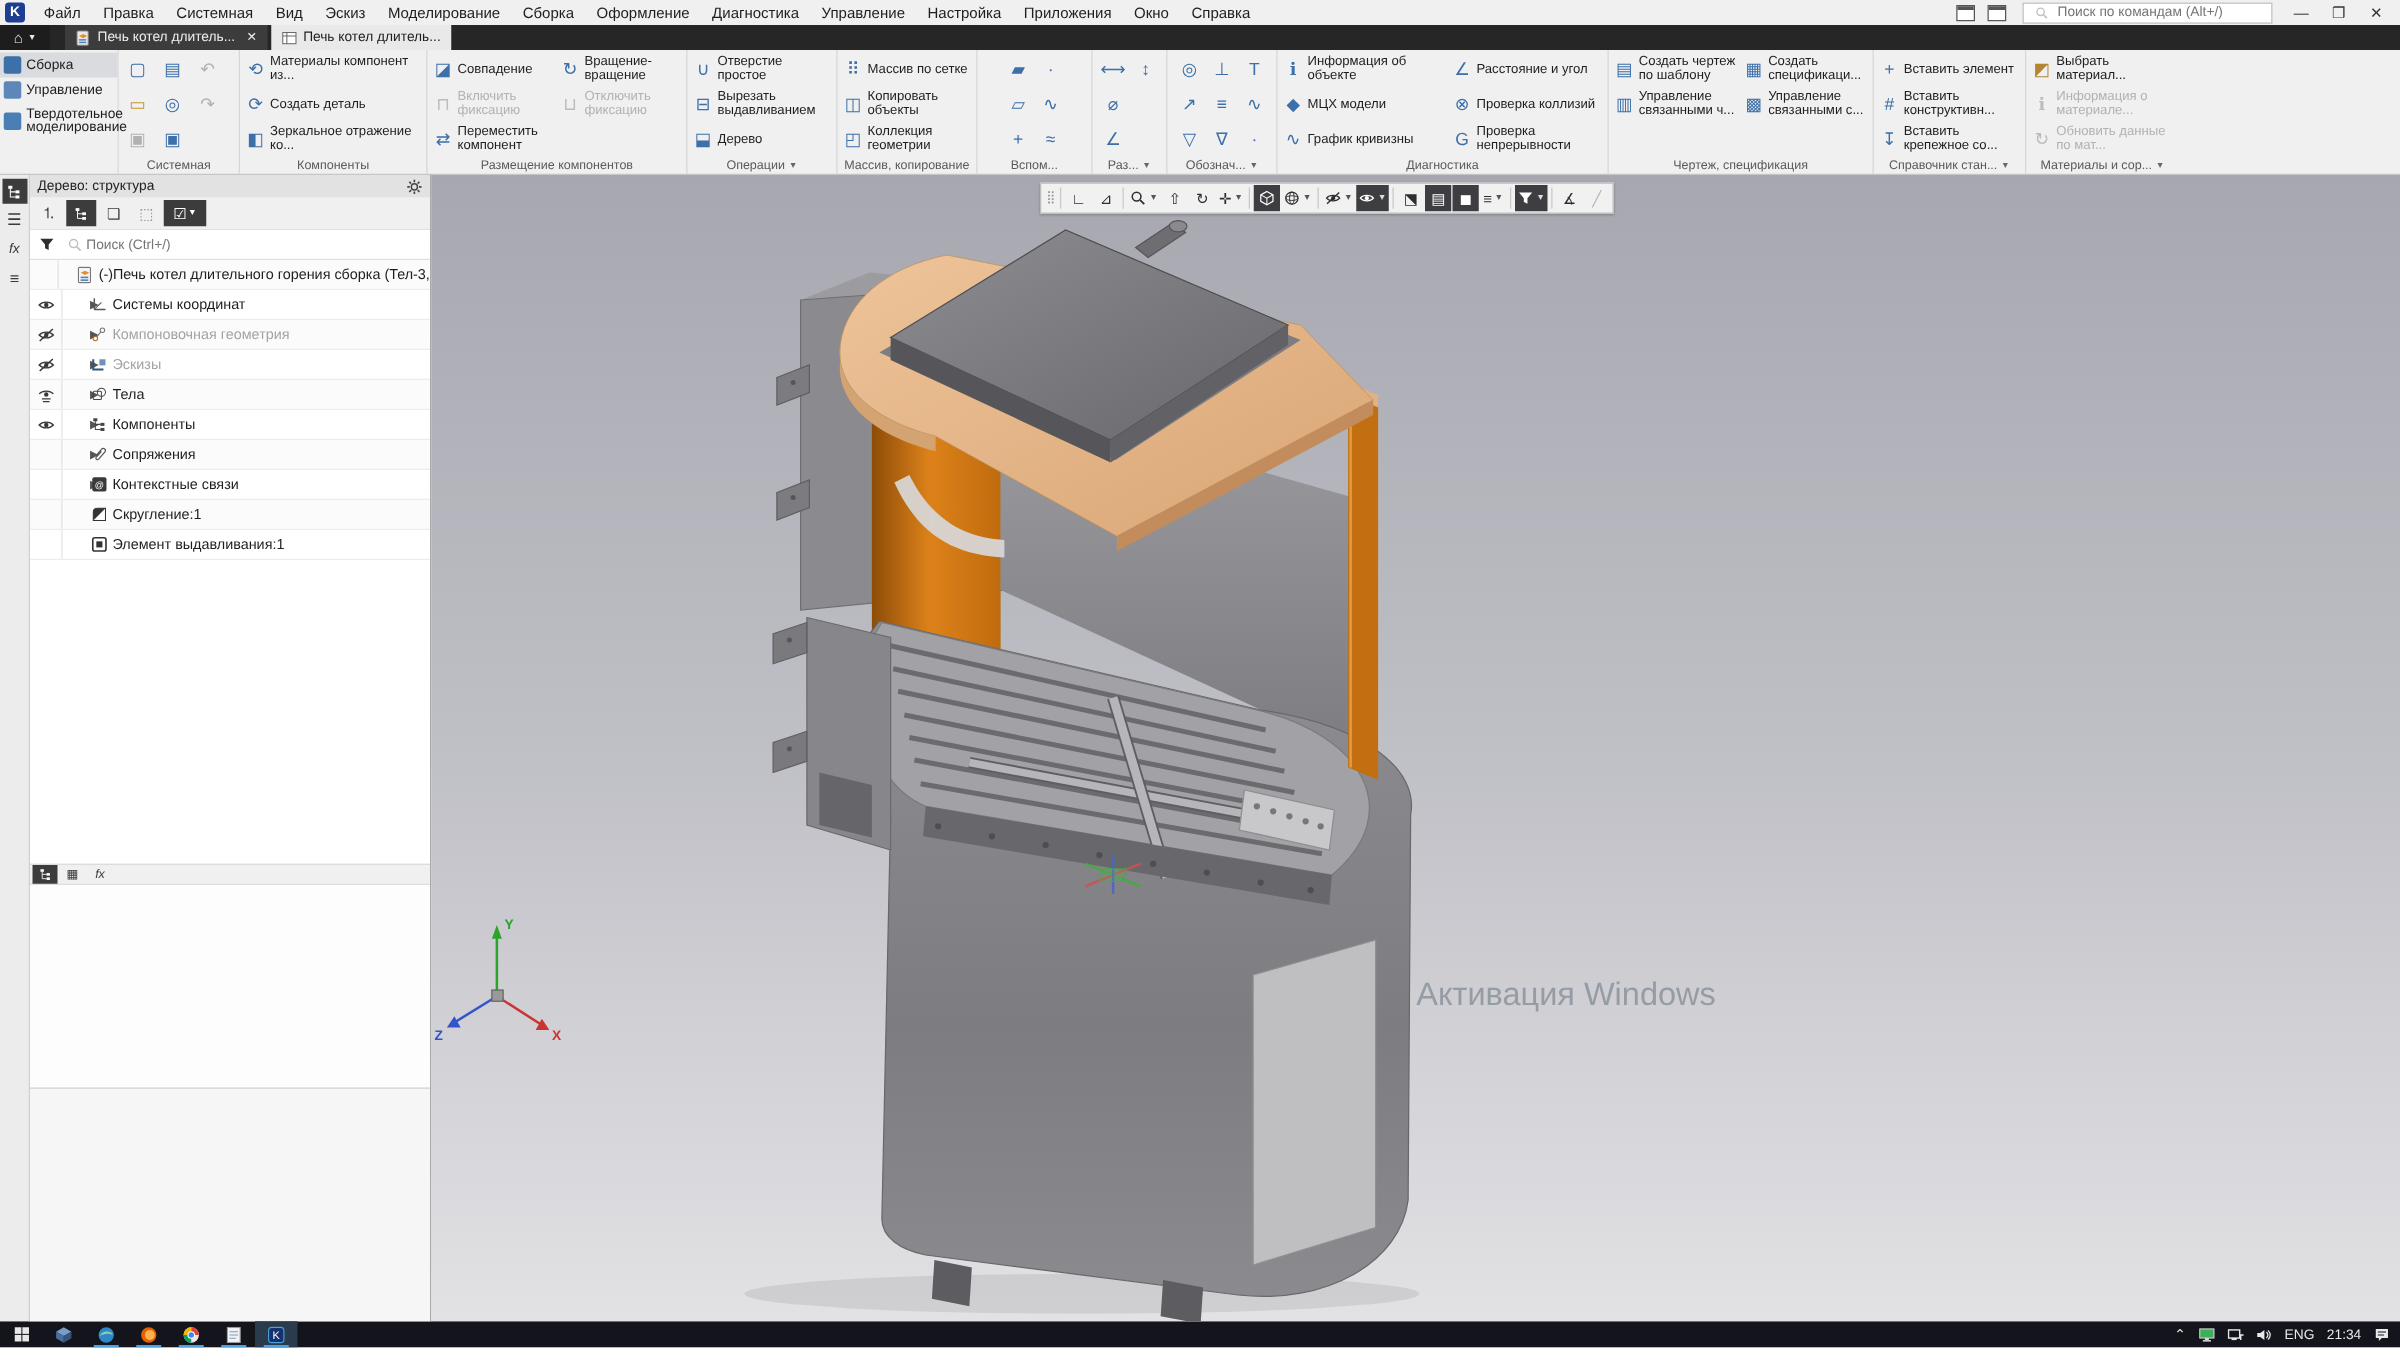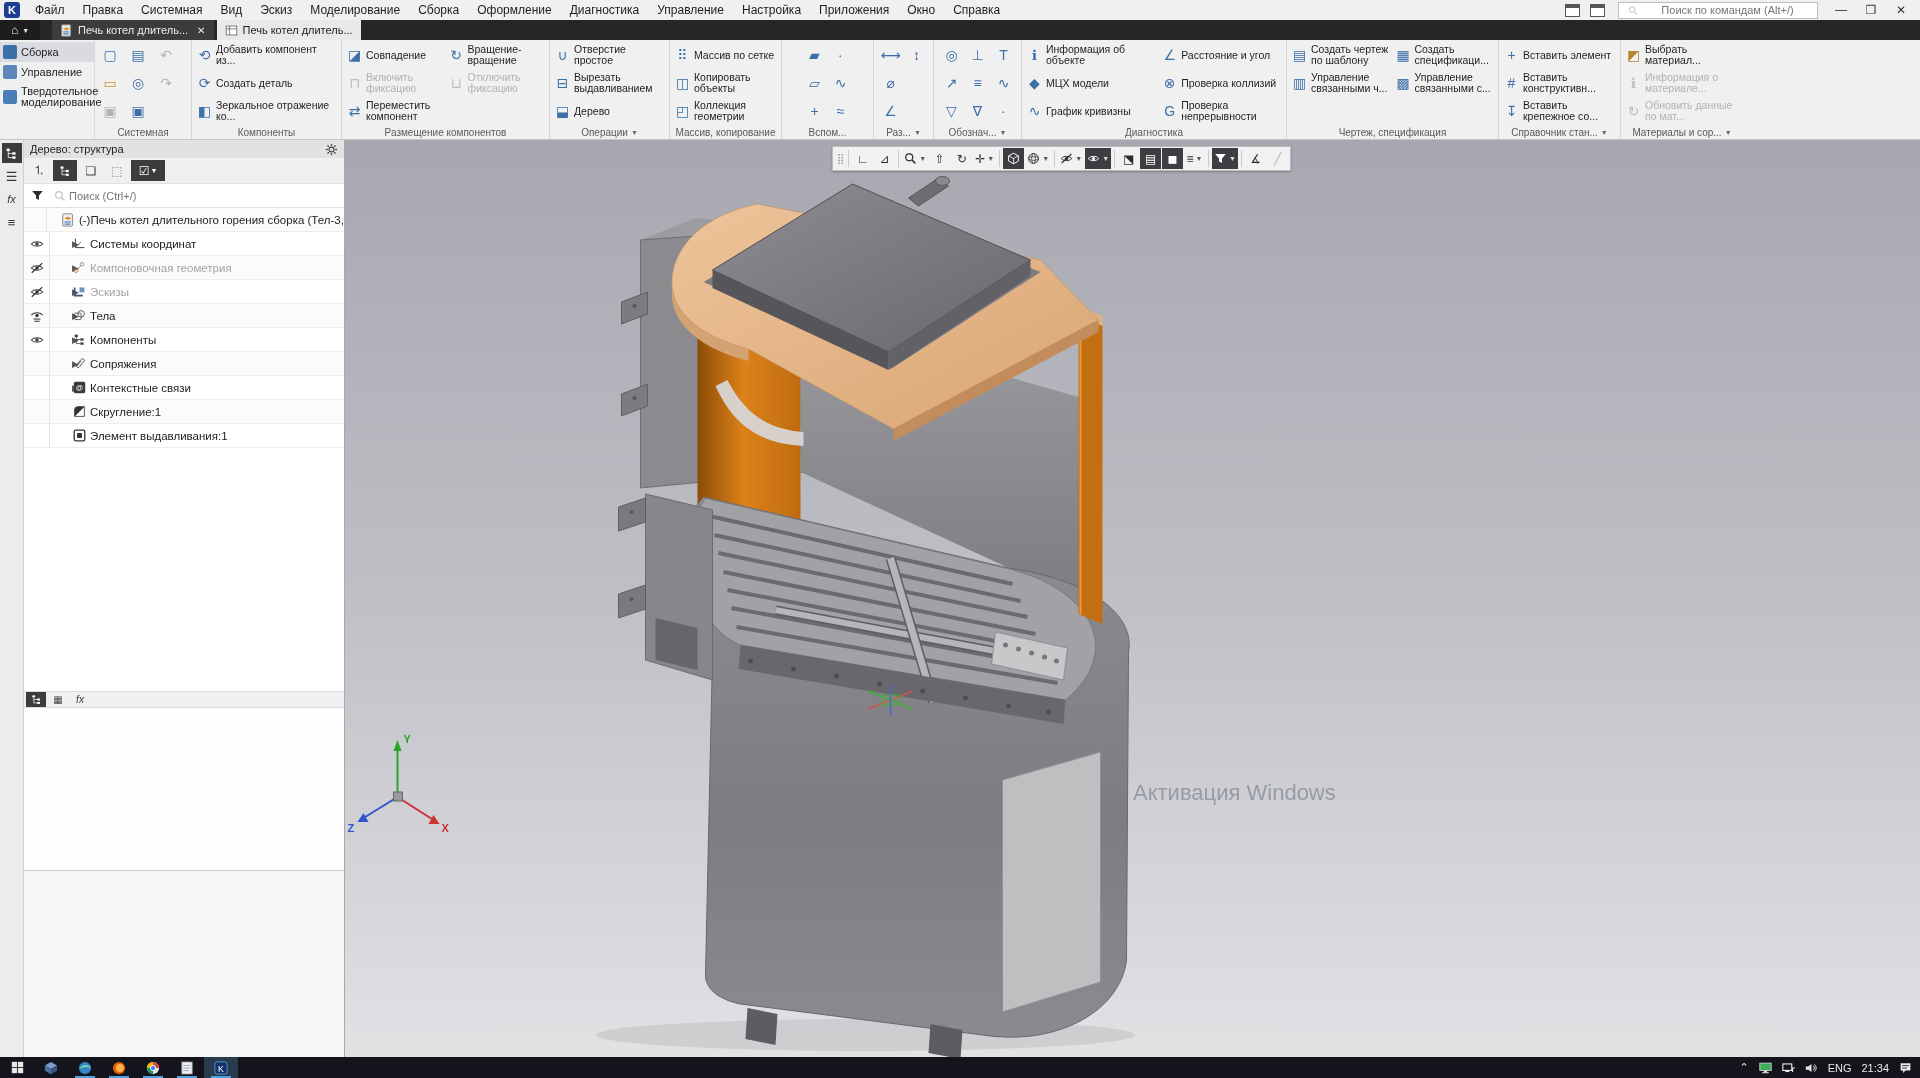--- a/index.html
+++ b/index.html
@@ -4,21 +4,21 @@
 <style>
 *{box-sizing:border-box;margin:0;padding:0}
 body{width:1920px;height:1078px;overflow:hidden;font-family:"Liberation Sans","DejaVu Sans",sans-serif;font-size:12px;color:#1e1e1e;background:#f0f0f0;cursor:default}
 
 .menubar{height:20px;display:flex;align-items:center;background:#f0f0f0;padding:0 4px;gap:0}
 .applogo{width:16px;height:16px;border-radius:3px;background:#1e3e8f;color:#fff;font-size:11px;font-weight:bold;display:flex;align-items:center;justify-content:center;margin-right:6px}
 .menu-item{padding:0 9px;font-size:12px;line-height:20px}
 .mspacer{flex:1}
 .winic{width:15px;height:13px;border:1px solid #555;margin:0 5px;position:relative;background:#fff}
 .winic::after{content:"";position:absolute;left:0;right:0;top:0;height:3px;background:#555}
-.cmdsearch{width:200px;height:17px;border:1px solid #bdbdbd;background:#fff;color:#9a9a9a;font-size:11px;display:flex;align-items:center;gap:20px;padding:0 5px;margin:0 8px}
+.cmdsearch{width:200px;height:17px;border:1px solid #bdbdbd;background:#fff;color:#9a9a9a;font-size:11px;display:flex;align-items:center;gap:4px;padding:0 5px;margin:0 8px}
 .cmdsearch input{border:0;outline:0;width:160px;font-size:11px;color:#9a9a9a;font-family:inherit;background:transparent}
 .wbtn{width:30px;text-align:center;font-size:12px;color:#333;line-height:20px}
 
 .tabbar{height:20px;background:#262626;display:flex;align-items:stretch}
 .homebtn{width:40px;background:#1d1d1d;color:#e8e8e8;display:flex;align-items:center;justify-content:center;gap:4px;font-size:12px}
 .tab{display:flex;align-items:center;gap:5px;padding:0 8px;font-size:11px;max-width:170px}
 .tab .tlabel{white-space:nowrap;overflow:hidden;max-width:115px}
 .tab.active{background:#3c3c3c;color:#ededed;margin-left:12px}
 .tab.inactive{background:#e9e9e9;color:#1e1e1e;margin-left:3px}
 .tclose{font-size:10px;padding-left:4px}
@@ -79,21 +79,21 @@
 .vtoolbar{position:absolute;left:487px;top:6px;height:25px;background:#f1f1f1;border:1px solid #bcbcbc;display:flex;align-items:center;padding:0 2px;gap:1px;box-shadow:0 1px 2px rgba(0,0,0,.25)}
 .vbtn{height:21px;min-width:21px;display:flex;align-items:center;justify-content:center;color:#2e2e2e;font-size:12px;padding:0 2px}
 .vbtn.dark{background:#3e3e42;color:#fff}
 .vdd{font-size:7px;color:#555;margin-left:2px}
 .vbtn.dark .vdd{color:#ddd}
 .vsep{width:1px;height:17px;background:#c9c9c9;margin:0 2px}
 .vbtn.disabled{color:#b5b5b5}
 .grip{color:#9a9a9a;font-size:10px;letter-spacing:-1px;padding:0 2px}
 .model-svg{position:absolute;left:0;top:0;width:100%;height:100%}
 .watermark{position:absolute;left:788px;top:640px;pointer-events:none}
-.wm1{font-size:22px;color:#8d949d;opacity:.85}
+.wm1{font-size:26px;color:#8d949d;opacity:.85}
 .wm2{font-size:12px;color:#9aa0a8;opacity:.8;margin-top:4px;line-height:15px}
 
 .taskbar{height:21px;background:#14141d;display:flex;align-items:center;color:#e8e8e8}
 .tb-start{width:34px;height:21px;display:flex;align-items:center;justify-content:center}
 .tbapp{width:34px;height:21px;display:flex;align-items:center;justify-content:center;position:relative}
 .tbapp.run::after{content:"";position:absolute;bottom:0;left:7px;right:7px;height:2px;background:#4aa3e0}
 .tbapp.active{background:#2a3b4d}
 .tray{margin-left:auto;display:flex;align-items:center;gap:10px;padding-right:8px;font-size:11px}
 .tray .titem{display:flex;align-items:center}
 svg text{font-family:"Liberation Sans","DejaVu Sans",sans-serif}
@@ -252,21 +252,21 @@
       <div class="glabel">
           <span>Системная</span>
         </div>
     </div>
 
     <div class="rgroup" style="width:150px">
       <div class="gbody">
           <div class="rcol" style="width:100%">
         <div class="rbtn">
               <span class="ig">⟲</span>
-              <span class="rlbl">Добавить компонент из...</span>
+              <span class="rlbl">Материалы компонент из...</span>
             </div>
         <div class="rbtn">
               <span class="ig">⟳</span>
               <span class="rlbl">Создать деталь</span>
             </div>
         <div class="rbtn">
               <span class="ig">◧</span>
               <span class="rlbl">Зеркальное отражение ко...</span>
             </div>
       </div>

